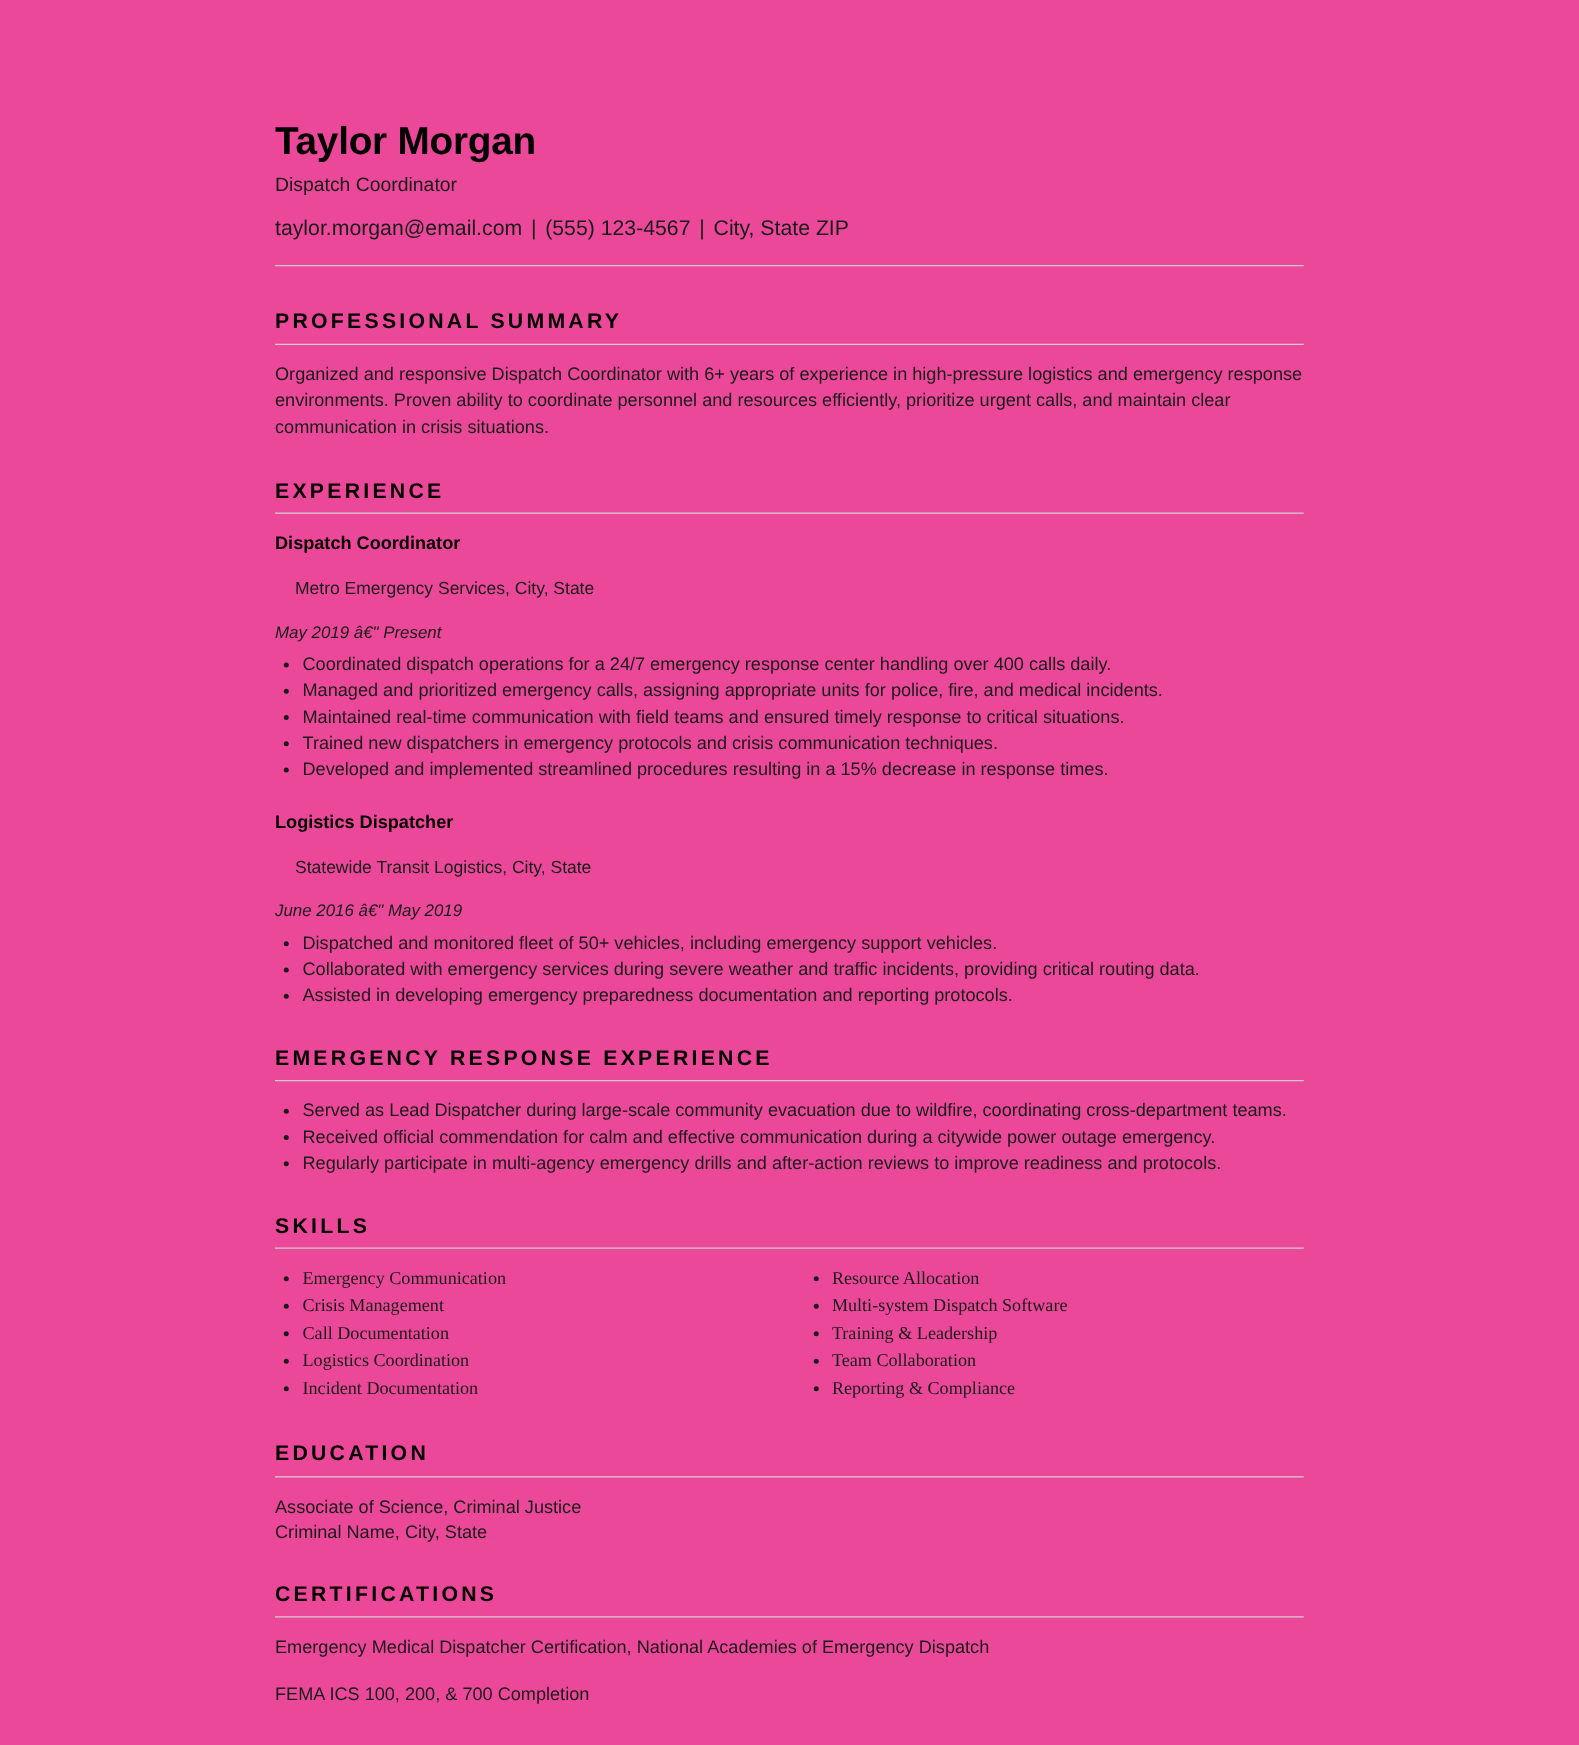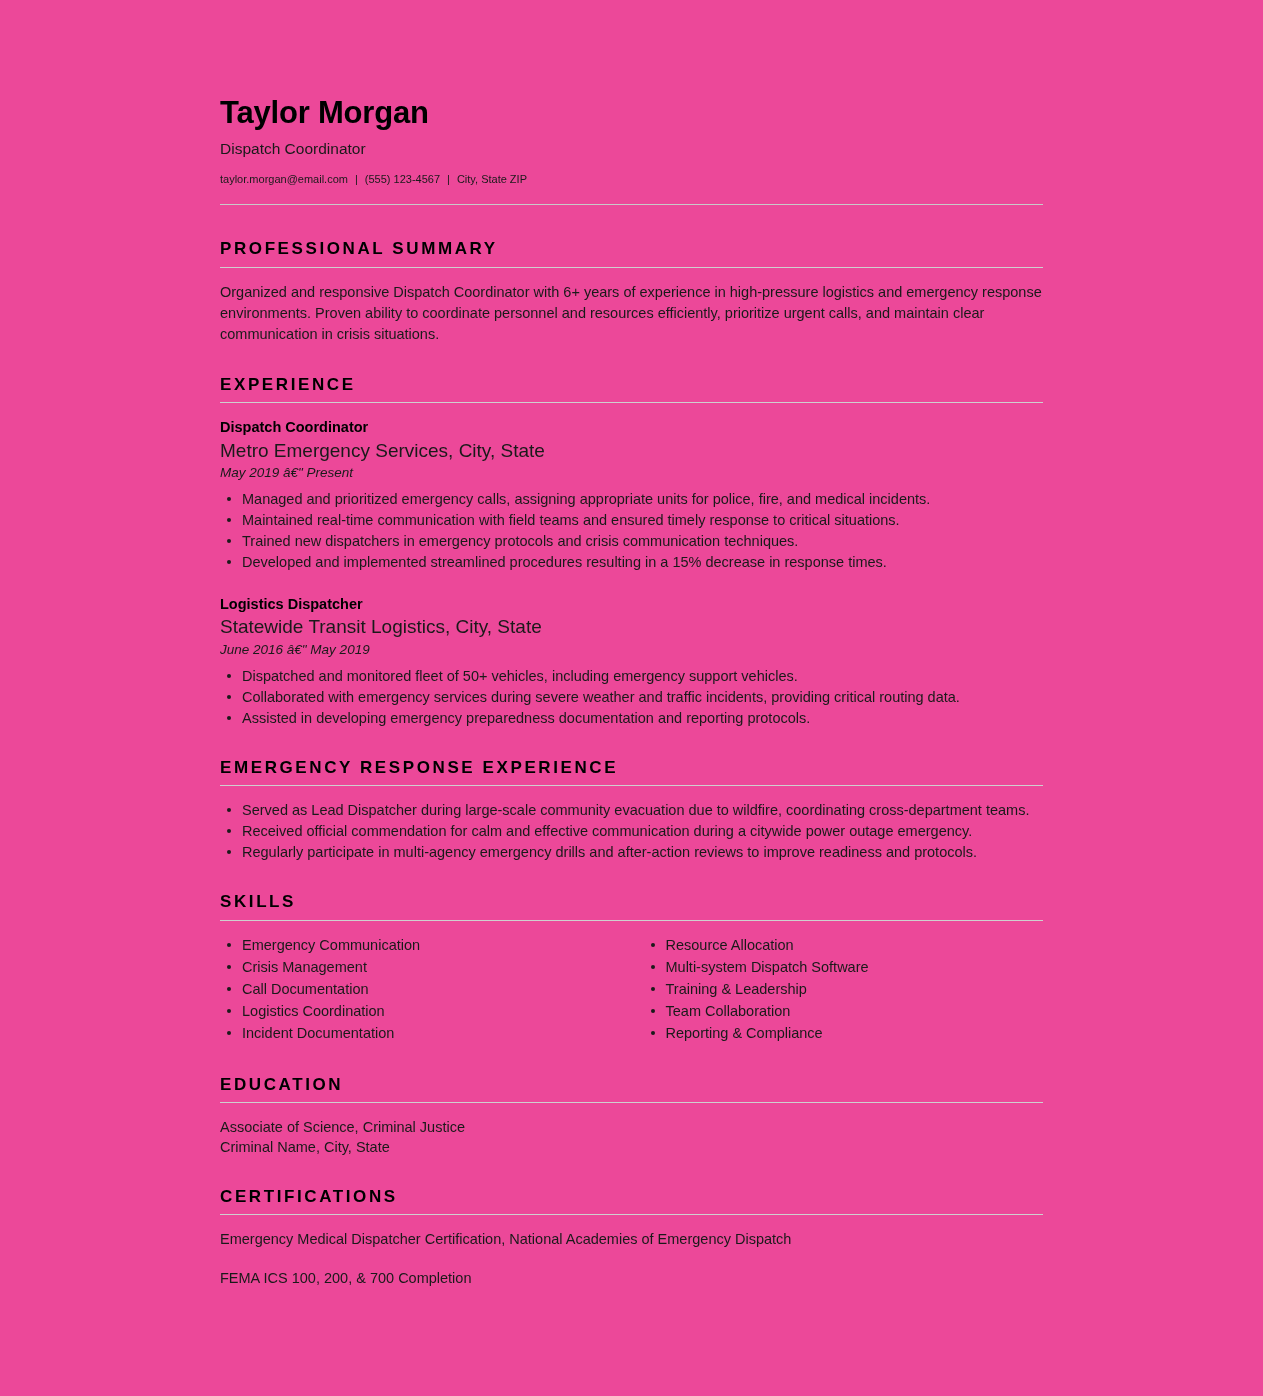--- a/index.html
+++ b/index.html
@@ -35,21 +35,21 @@
     color: #000000;
   }
   .headline {
     font-size: 15.5px;
     font-weight: normal;
     line-height: 1.25;
     margin: 0 0 14px 0;
     color: #1a1a1a;
   }
   .contact {
-    font-size: 11px;
+    font-size: 17px;
     line-height: 1.3;
     margin: 0 0 18px 0;
     color: #1a1a1a;
     white-space: nowrap;
   }
   .contact .sep {
     display: inline-block;
     padding: 0 7px;
     color: #1a1a1a;
   }
@@ -93,24 +93,24 @@
   }
   .job:last-child { margin-bottom: 0; }
   .job-title {
     font-size: 14.5px;
     font-weight: bold;
     line-height: 1.4;
     margin: 0;
     color: #000000;
   }
   .job-company {
-    font-size: 19px;
+    font-size: 14px;
     font-weight: normal;
     line-height: 1.4;
-    margin: 0;
+    margin: 16px;
     color: #1a1a1a;
   }
   .job-dates {
     font-size: 13.5px;
     font-style: italic;
     line-height: 1.4;
     margin: 0 0 6px 0;
     color: #1a1a1a;
   }
 
@@ -135,20 +135,21 @@
     width: 4px;
     height: 4px;
     border-radius: 50%;
     background: #1a1a1a;
   }
 
   
   .skills-cols {
     display: flex;
     gap: 0;
+    font-family: Liberation Serif, serif;
   }
   .skills-col {
     width: 50%;
     box-sizing: border-box;
   }
   .skills-col.right {
     padding-left: 12px;
   }
   .skills-col ul.bullets li {
     margin-bottom: 2px;
@@ -194,20 +195,21 @@
 
     <section class="section">
       <h2 class="section-title">EXPERIENCE</h2>
       <hr class="section-rule">
 
       <div class="job">
         <div class="job-title">Dispatch Coordinator</div>
         <div class="job-company">Metro Emergency Services, City, State</div>
         <div class="job-dates">May 2019 â€" Present</div>
         <ul class="bullets">
+          <li>Coordinated dispatch operations for a 24/7 emergency response center handling over 400 calls daily.</li>
           <li>Managed and prioritized emergency calls, assigning appropriate units for police, fire, and medical incidents.</li>
           <li>Maintained real-time communication with field teams and ensured timely response to critical situations.</li>
           <li>Trained new dispatchers in emergency protocols and crisis communication techniques.</li>
           <li>Developed and implemented streamlined procedures resulting in a 15% decrease in response times.</li>
         </ul>
       </div>
 
       <div class="job">
         <div class="job-title">Logistics Dispatcher</div>
         <div class="job-company">Statewide Transit Logistics, City, State</div>

